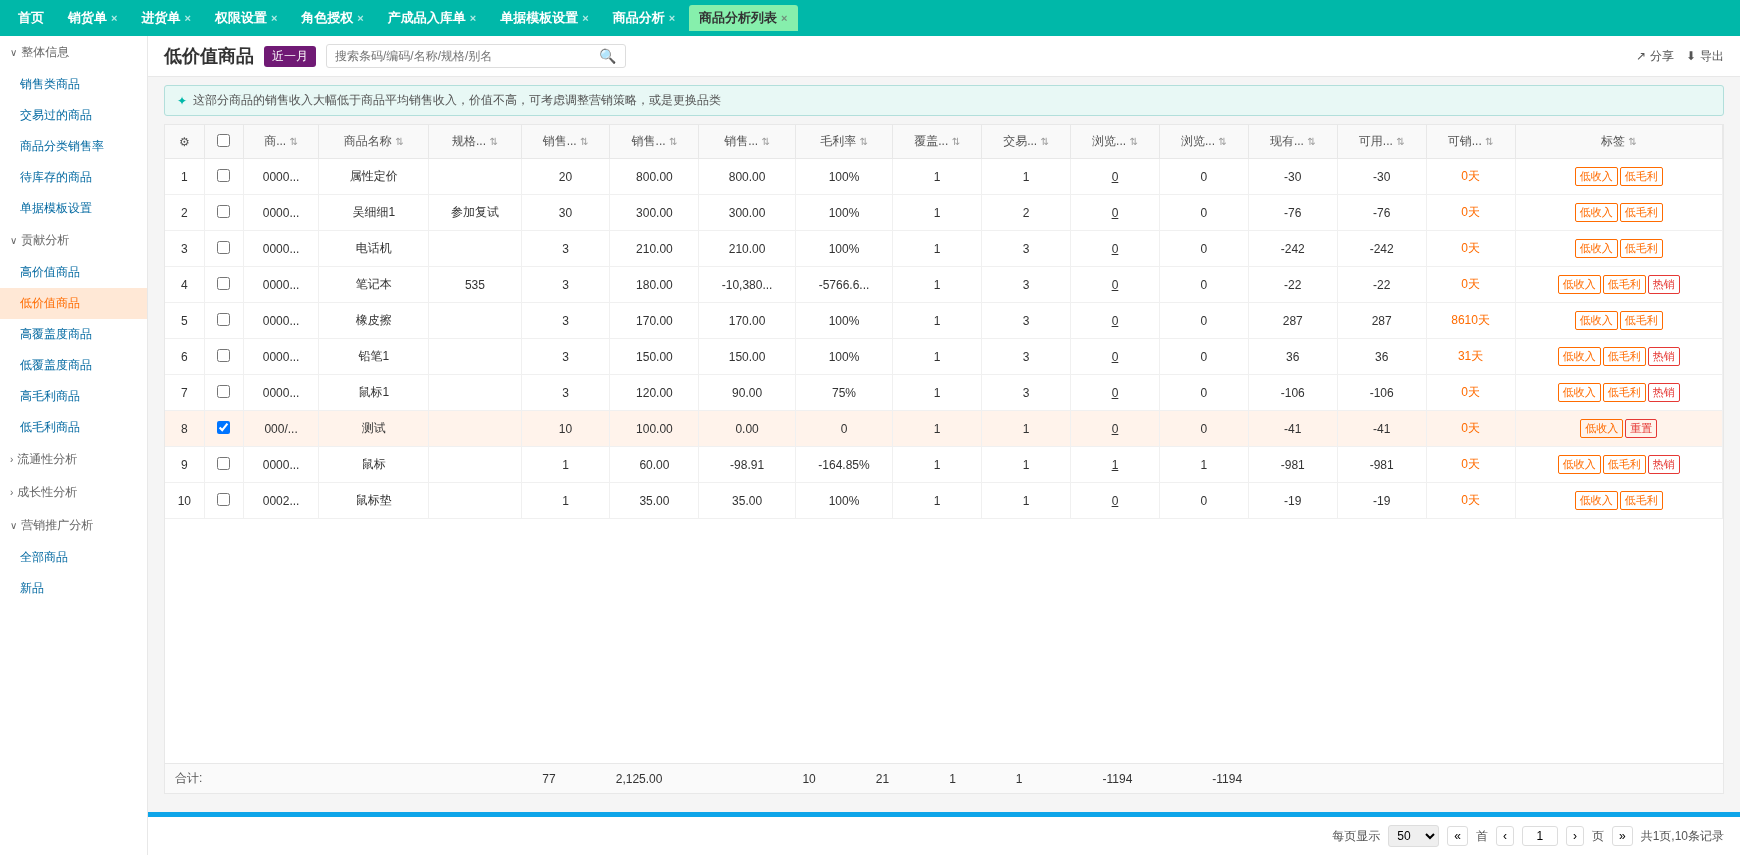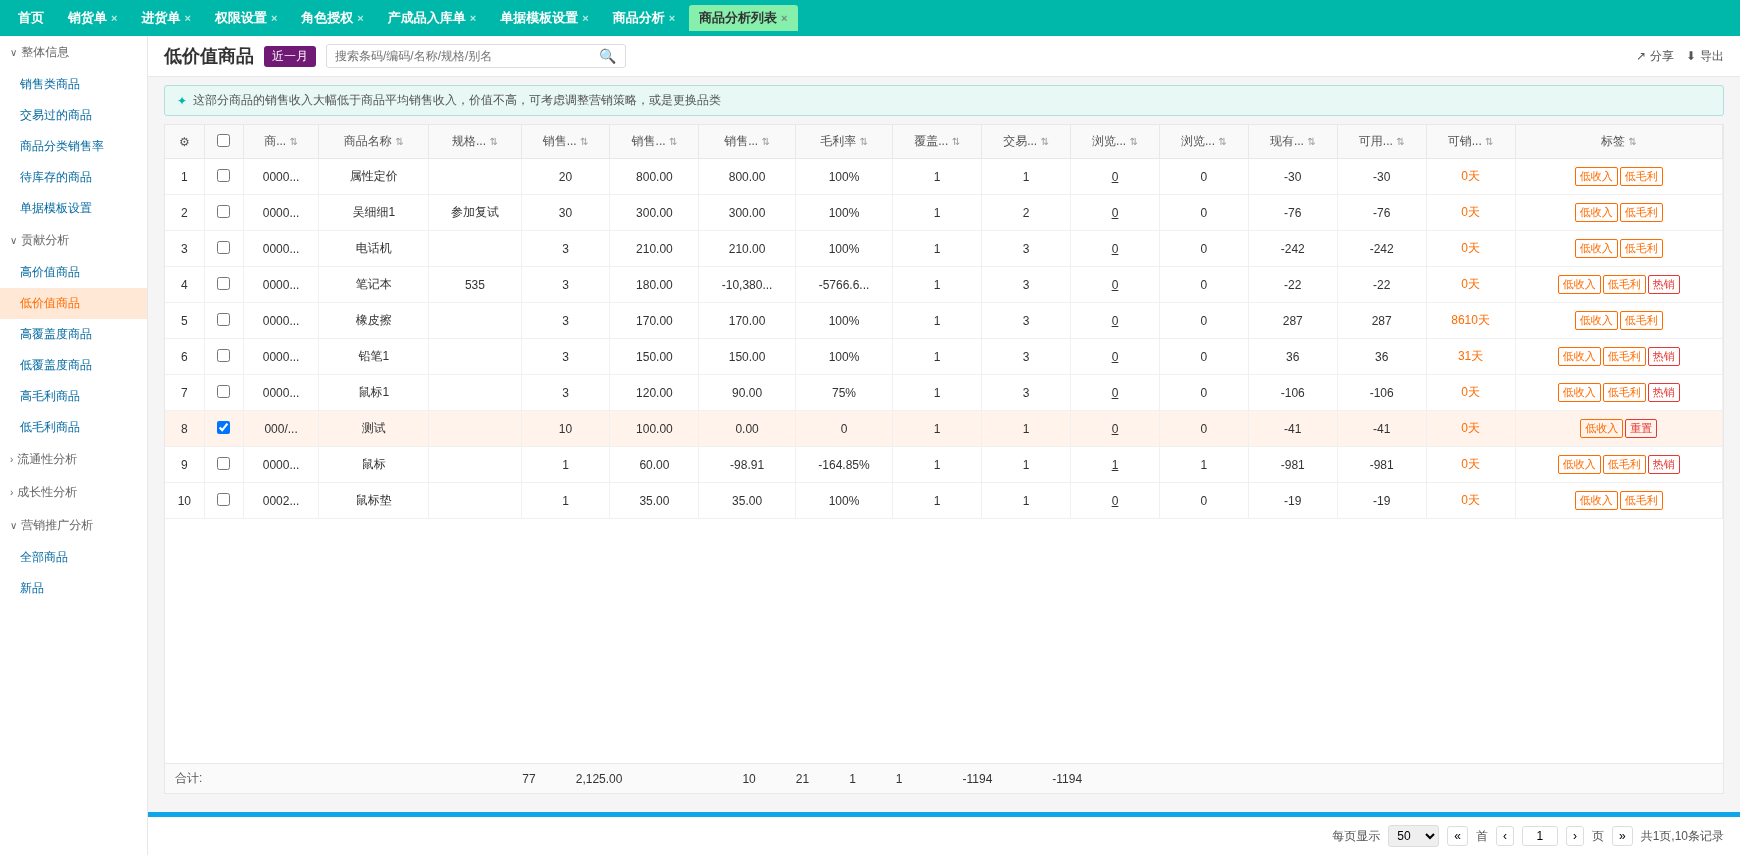--- a/index.html
+++ b/index.html
@@ -203,20 +203,21 @@
 
     
     .table-footer {
       margin: 0 16px 0;
       background: #fafafa;
       border: 1px solid #e8e8e8;
       border-top: none;
       padding: 6px 10px;
       display: flex;
       align-items: center;
+      gap: 20px;
       font-size: 12px;
     }
     .footer-total { color: #555; }
 
     
     .pagination-bar {
       display: flex;
       align-items: center;
       justify-content: flex-end;
       padding: 8px 16px;

